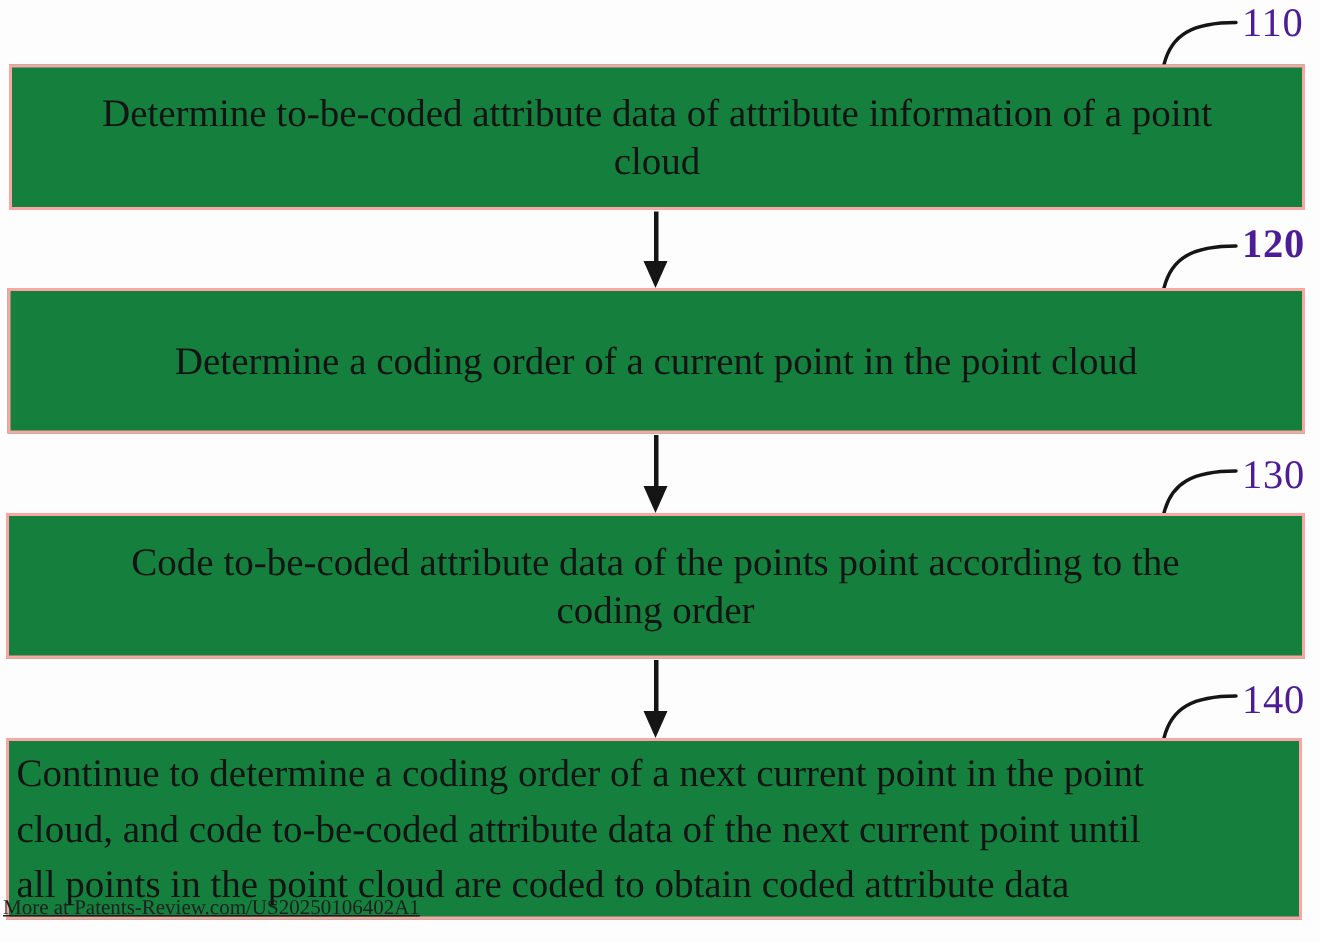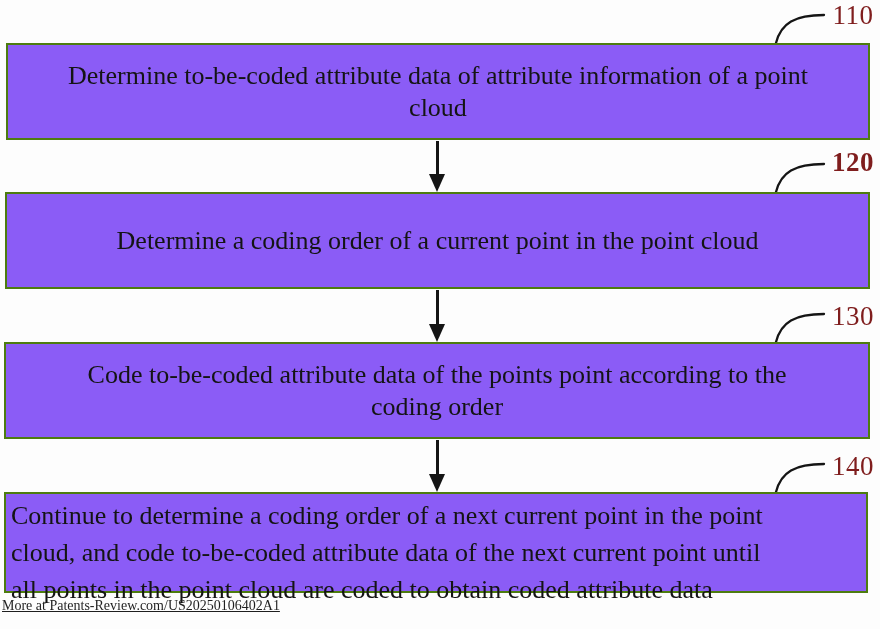--- a/index.html
+++ b/index.html
@@ -11,50 +11,50 @@
     position: relative;
     width: 880px;
     height: 629px;
     background: #fdfdfd;
     font-family: "Liberation Serif", "DejaVu Serif", serif;
     color: #111111;
     overflow: hidden;
   }
   .flow-box {
     position: absolute;
-    border: 2px solid #4d7c0f;
-    background: #8b5cf6;
+    border: 2px solid #fca5a5;
+    background: #15803d;
     box-sizing: border-box;
     font-size: 26px;
     line-height: 32px;
     color: #141414;
   }
   .flow-box.centered {
     display: flex;
     flex-direction: column;
     justify-content: center;
     text-align: center;
   }
   .box1 { left: 6px;  top: 43px;  width: 864px; height: 97px; }
   .box2 { left: 5px;  top: 192px; width: 865px; height: 97px; }
   .box3 { left: 4px;  top: 342px; width: 866px; height: 97px; }
   .box4 {
-    left: 4px; top: 492px; width: 864px; height: 101px;
+    left: 4px; top: 492px; width: 864px; height: 121px;
     padding: 3px 5px;
     line-height: 37px;
     text-align: left;
   }
   .ref-label {
     position: absolute;
     left: 828px;
     width: 50px;
-    text-align: center;
+    text-align: left;
     font-size: 27px;
     line-height: 28px;
-    color: #7f1d1d;
+    color: #4c1d95;
     letter-spacing: 0.5px;
   }
   .ref110 { top: 1px; }
   .ref120 { top: 148px; font-weight: bold; }
   .ref130 { top: 302px; font-family: Liberation Serif, serif; }
   .ref140 { top: 452px; }
   .leader {
     position: absolute;
     left: 773px;
     width: 54px;

